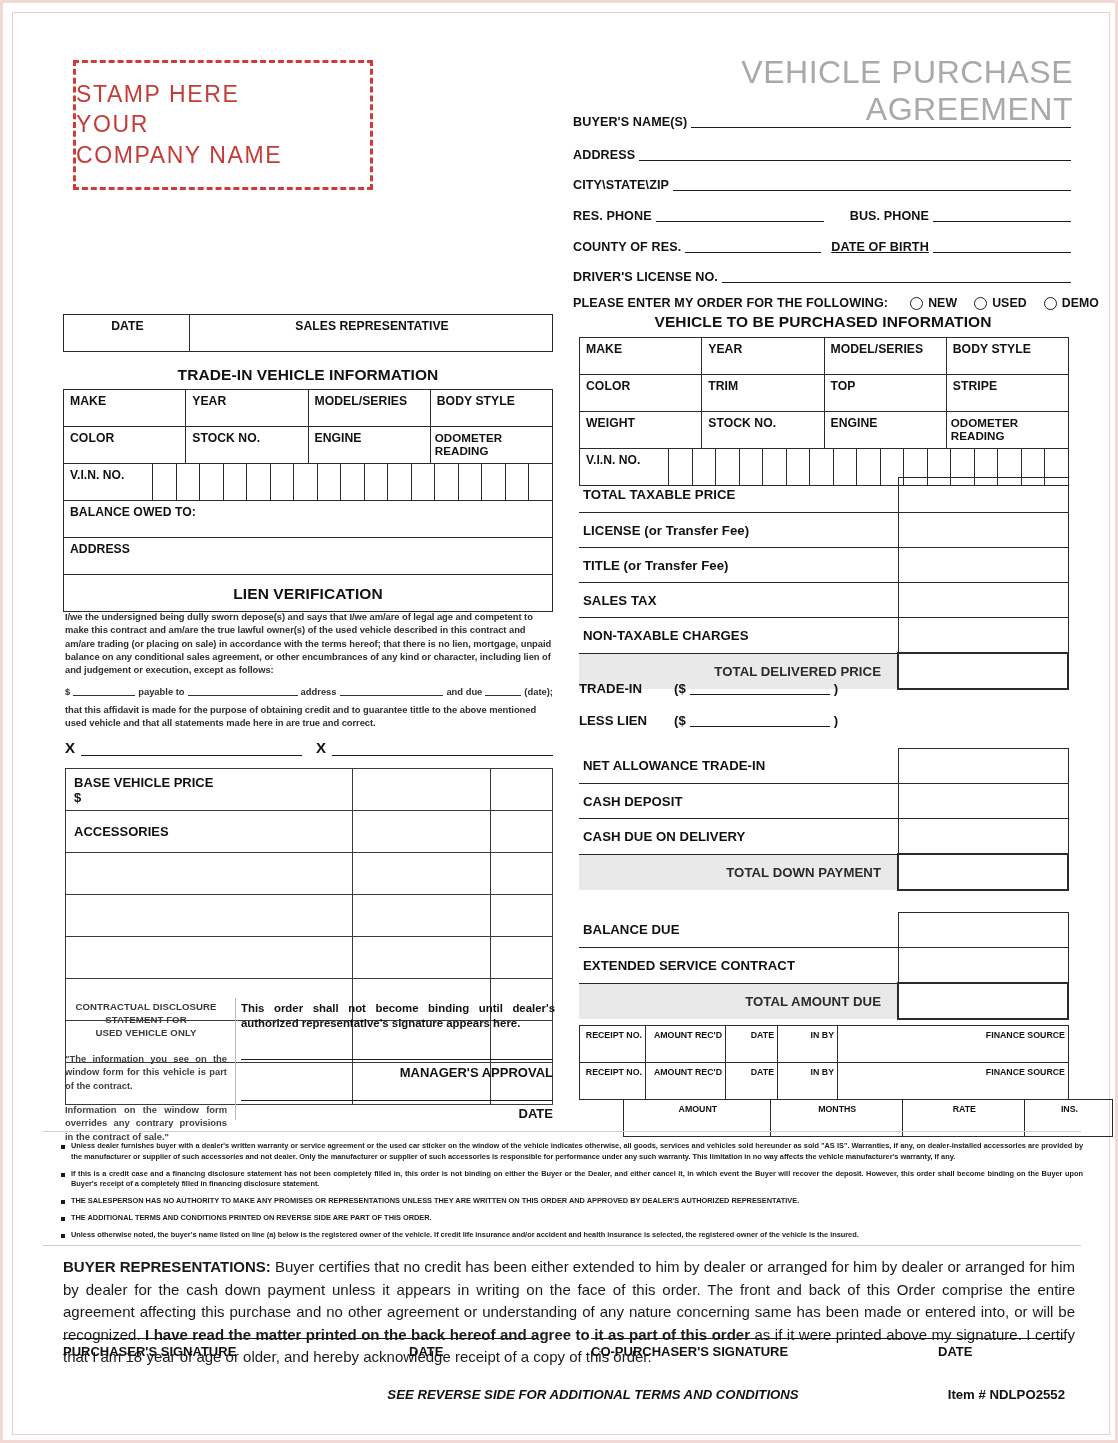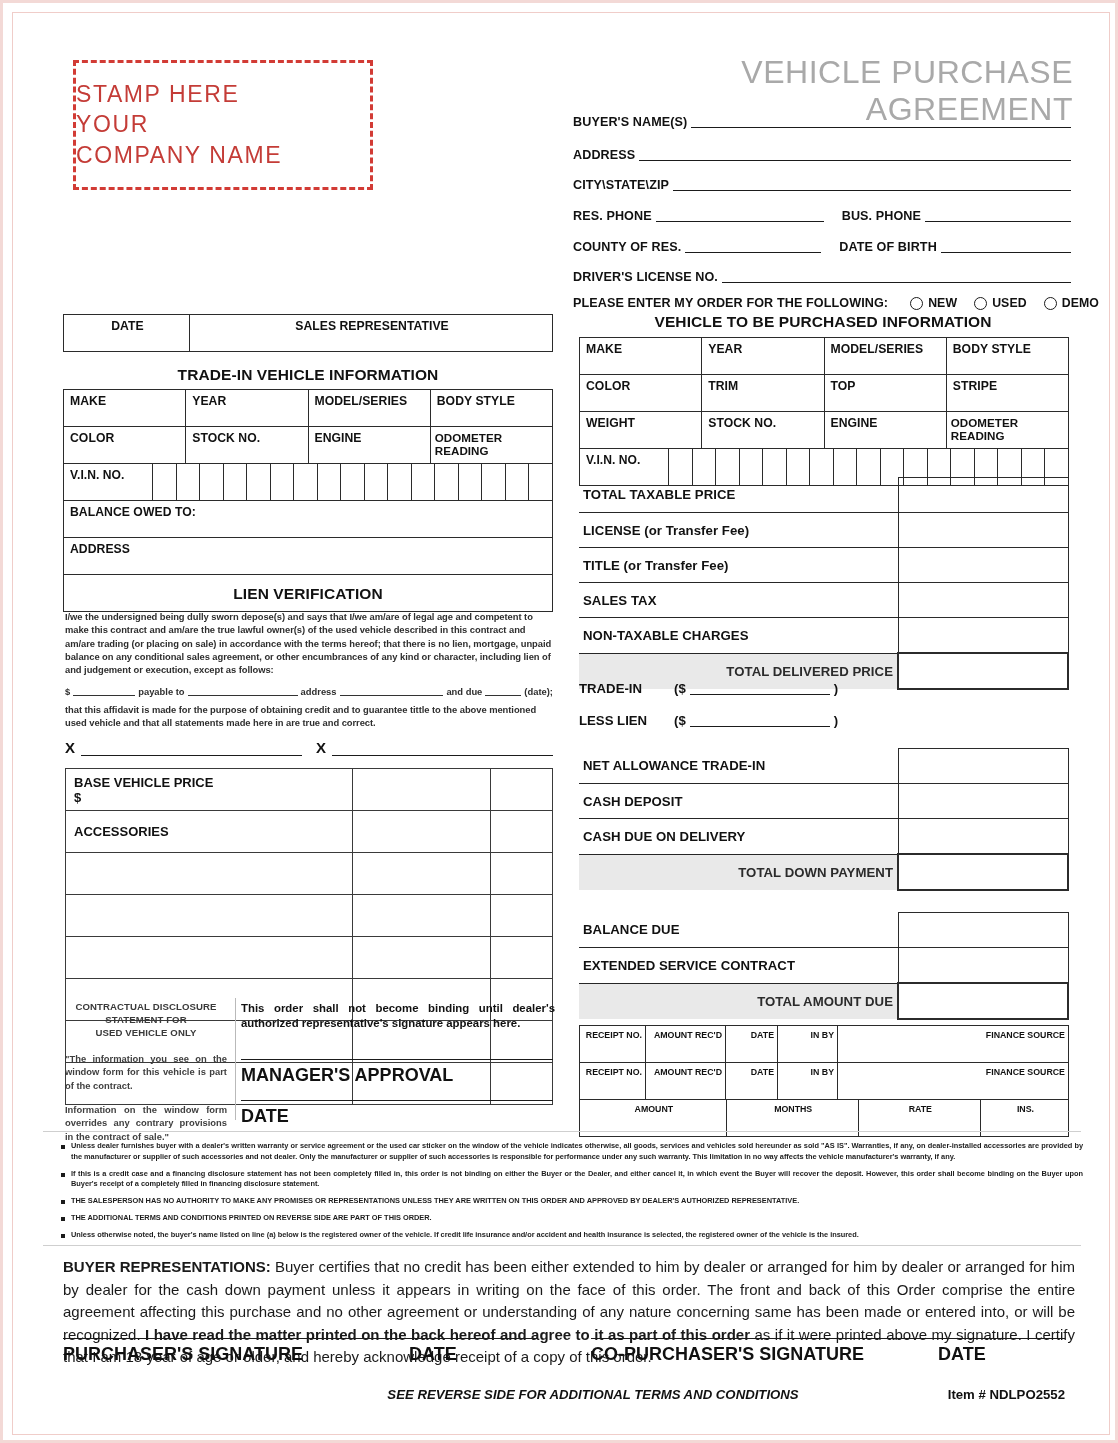--- a/index.html
+++ b/index.html
@@ -38,21 +38,21 @@
      padding:4px 4px 4px 6px;vertical-align:top;height:28px;letter-spacing:.05px;}
   td.tall{height:36px;}
   .vinrow td{height:29px;padding:4px 3px;}
   .vinrow td.vlabel{width:78px;font-size:12.1px;}
 
   
   table.ledger{border-collapse:collapse;width:100%;table-layout:fixed;}
   table.ledger td{font-size:13.2px;font-weight:bold;padding:6px 2px 6px 4px;height:22px;
      border-bottom:1.5px solid #262626;vertical-align:middle;letter-spacing:.05px;}
   table.ledger td.box{border:1.3px solid #2b2b2b;width:163px;}
-  table.ledger tr.total td.lab{background:#e9e9e9;text-align:right;padding-right:4px;
+  table.ledger tr.total td.lab{background:#e9e9e9;text-align:right;padding-right:16px;
      border-bottom:none;color:#2b2b2b;}
   table.ledger tr.total td.box{border:2.4px solid #2b2b2b;}
   table.ledger tr.first td.box{border-top:1.3px solid #2b2b2b;}
 
   .parenline{font-size:13.2px;font-weight:bold;display:flex;align-items:flex-end;}
   .parenline .u{border-bottom:1.5px solid #1b1b1b;width:140px;height:13px;margin:0 4px 1px 4px;}
 
   
   .lien-p{font-size:9.4px;font-weight:bold;line-height:1.42;color:#2e2e2e;letter-spacing:-.05px;}
   .lien-fill{font-size:9.4px;font-weight:bold;display:flex;align-items:flex-end;color:#2e2e2e;}
@@ -63,21 +63,21 @@
   
   table.acc{border-collapse:collapse;width:100%;table-layout:fixed;}
   table.acc td{border:1.4px solid #3a3a3a;height:33px;font-size:13px;font-weight:bold;
     padding:4px 8px;vertical-align:middle;}
 
   
   .disc-title{font-size:9.6px;font-weight:bold;text-align:center;line-height:1.35;color:#3a3a3a;letter-spacing:.1px;}
   .disc-p{font-size:9.4px;font-weight:bold;line-height:1.45;color:#3f3f3f;text-align:justify;}
   .ord-p{font-size:11.4px;font-weight:bold;line-height:1.35;text-align:justify;}
   .sigline{border-bottom:1.6px solid #1b1b1b;}
-  .siglbl{font-size:18px;font-weight:bold;padding-top:3px;}
+  .siglbl{font-size:13px;font-weight:bold;padding-top:3px;text-align:right;}
 
   
   table.rcpt{border-collapse:collapse;width:100%;table-layout:fixed;}
   table.rcpt td{border:1.3px solid #2b2b2b;font-size:8.8px;font-weight:bold;
      padding:4px 3px 4px 5px;height:28px;vertical-align:top;text-align:right;}
   table.rcpt td.c{text-align:center;}
 
   
   .bul{display:flex;margin-bottom:6px;}
   .bsq{width:4px;height:4px;background:#1b1b1b;margin:4px 6px 0 0;flex:none;}
@@ -120,29 +120,29 @@
   <div class="abs" style="left:560px;top:164px;width:500px;">
     <div class="fieldrow">
       <span class="lbl">CITY\STATE\ZIP</span>
       <span class="fline"></span>
     </div>
   </div>
   <div class="abs" style="left:560px;top:195px;width:500px;">
     <div class="fieldrow">
       <span class="lbl">RES. PHONE</span>
       <span class="fline sm"></span>
-      <span class="lbl" style="margin-left:16px;">BUS. PHONE</span>
+      <span class="lbl" style="margin-left:24px;">BUS. PHONE</span>
       <span class="fline"></span>
     </div>
   </div>
   <div class="abs" style="left:560px;top:226px;width:500px;">
     <div class="fieldrow">
       <span class="lbl">COUNTY OF RES.</span>
       <span class="fline sm" style="width:136px;"></span>
-      <span class="lbl" style="margin-left:16px;">DATE OF BIRTH</span>
+      <span class="lbl" style="margin-left:8px;text-decoration:underline;">DATE OF BIRTH</span>
       <span class="fline"></span>
     </div>
   </div>
   <div class="abs" style="left:560px;top:256px;width:500px;">
     <div class="fieldrow">
       <span class="lbl">DRIVER'S LICENSE NO.</span>
       <span class="fline"></span>
     </div>
   </div>
 
@@ -326,21 +326,21 @@
       </tr>
       <tr>
         <td>RECEIPT NO.</td>
         <td>AMOUNT REC'D</td>
         <td>DATE</td>
         <td>IN BY</td>
         <td>FINANCE SOURCE</td>
       </tr>
     </tbody>
         </table>
-    <table class="rcpt" style="margin-top:-1px;">
+    <table class="rcpt" style="margin-top:-1px;margin-left:44px;">
       <colgroup>
             <col style="width:30%">
             <col style="width:27%">
             <col style="width:25%">
             <col>
           </colgroup>
       <tbody>
             <tr>
         <td class="c">AMOUNT</td>
         <td class="c">MONTHS</td>

